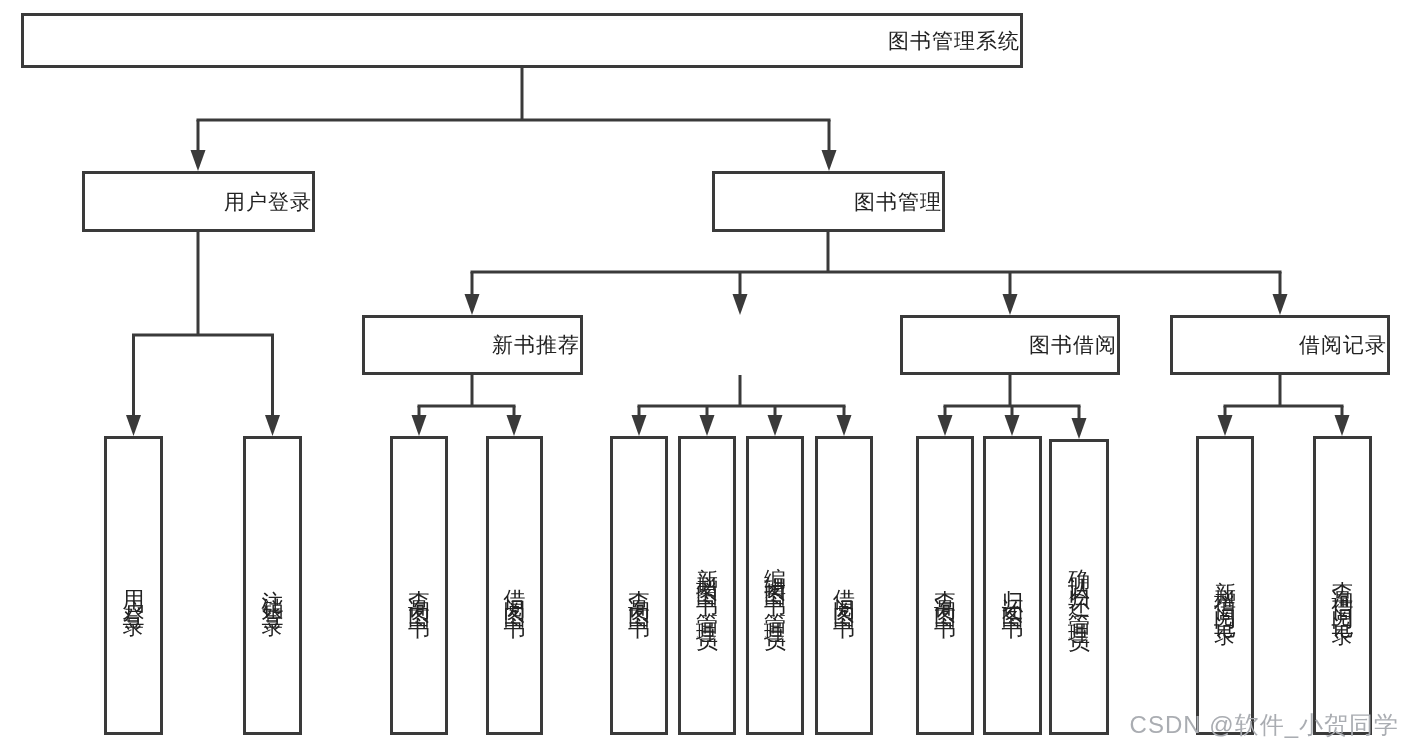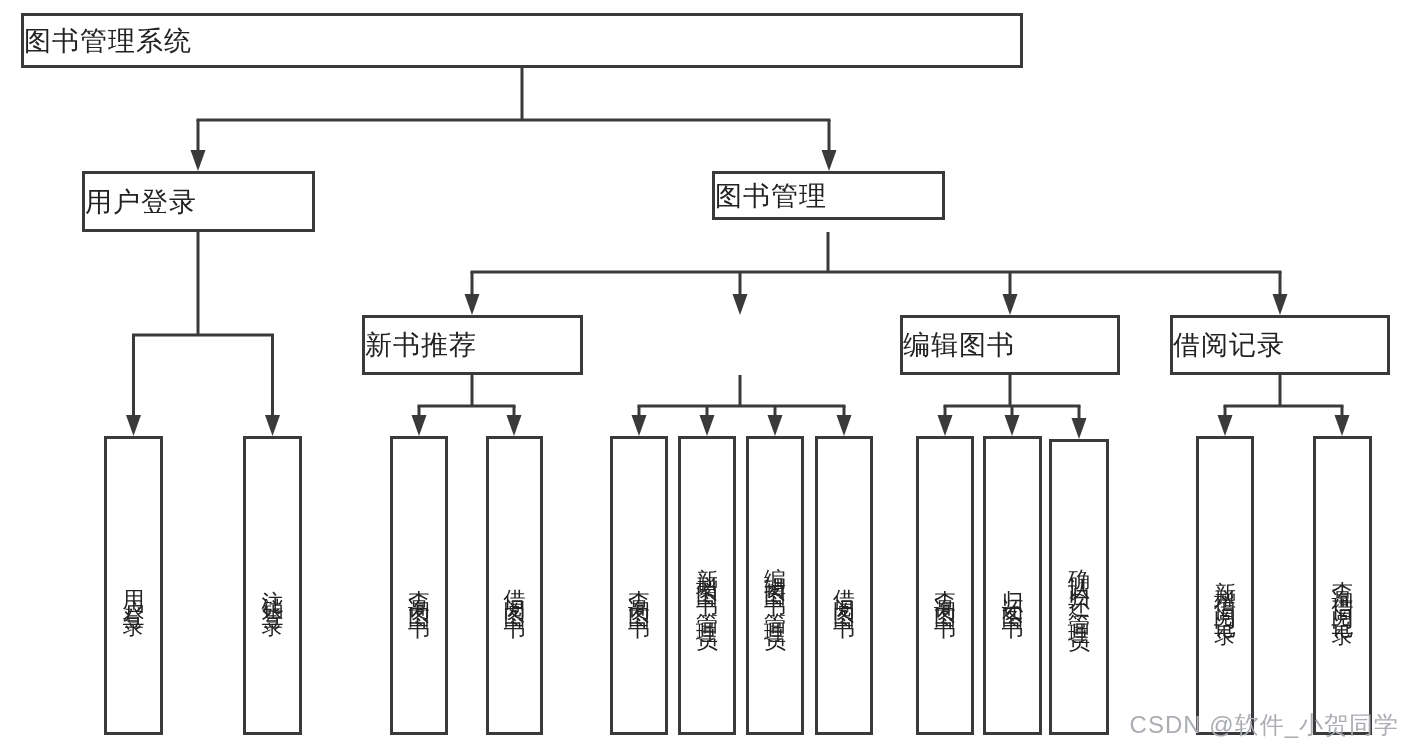--- a/index.html
+++ b/index.html
@@ -17,22 +17,22 @@
     width: 1405px; height: 747px;
     z-index: 1;
   }
   .node {
     position: absolute;
     box-sizing: border-box;
     border: 3px solid #3a3a3a;
     background: #ffffff;
     display: flex;
     align-items: center;
-    justify-content: flex-start;
-    font-size: 27px;
+    justify-content: flex-end;
+    font-size: 21px;
     color: #222222;
     letter-spacing: 1px;
     z-index: 2;
   }
   .leaf {
     position: absolute;
     box-sizing: border-box;
     border: 3px solid #3a3a3a;
     background: #ffffff;
     display: flex;
@@ -55,21 +55,21 @@
     right: 6px;
     bottom: 6px;
     font-size: 24px;
     color: #aaadb2;
     z-index: 3;
     letter-spacing: 1px;
   }
   
   #n-root           { left: 21px;   top: 13px;  width: 1002px; height: 55px; }
   #n-user-login     { left: 82px;   top: 171px; width: 233px;  height: 61px; }
-  #n-book-mgmt      { left: 712px;  top: 171px; width: 233px;  height: 49px; }
+  #n-book-mgmt      { left: 712px;  top: 171px; width: 233px;  height: 61px; }
   #n-new-book-rec   { left: 362px;  top: 315px; width: 221px;  height: 60px; }
   #n-book-borrow    { left: 630px;  top: 315px; width: 220px;  height: 60px; }
   #n-current-borrow { left: 900px;  top: 315px; width: 220px;  height: 60px; }
   #n-borrow-record  { left: 1170px; top: 315px; width: 220px;  height: 60px; }
   #l-0  { left: 104px;  top: 436px; width: 59px; height: 299px; }
   #l-1  { left: 243px;  top: 436px; width: 59px; height: 299px; }
   #l-2  { left: 390px;  top: 436px; width: 58px; height: 299px; }
   #l-3  { left: 486px;  top: 436px; width: 57px; height: 299px; }
   #l-4  { left: 610px;  top: 436px; width: 58px; height: 299px; }
   #l-5  { left: 678px;  top: 436px; width: 58px; height: 299px; }
@@ -149,21 +149,21 @@
     <span>用户登录</span>
   </div>
   <div class="node" id="n-book-mgmt">
     <span>图书管理</span>
   </div>
 
   <div class="node" id="n-new-book-rec">
     <span>新书推荐</span>
   </div>
   <div class="node" id="n-current-borrow">
-    <span>编辑图书</span>
+    <span>图书借阅</span>
   </div>
   <div class="node" id="n-borrow-record">
     <span>借阅记录</span>
   </div>
 
   <div class="leaf" id="l-0">
     <span class="vtext">用户登录</span>
   </div>
   <div class="leaf" id="l-1">
     <span class="vtext">注销登录</span>

